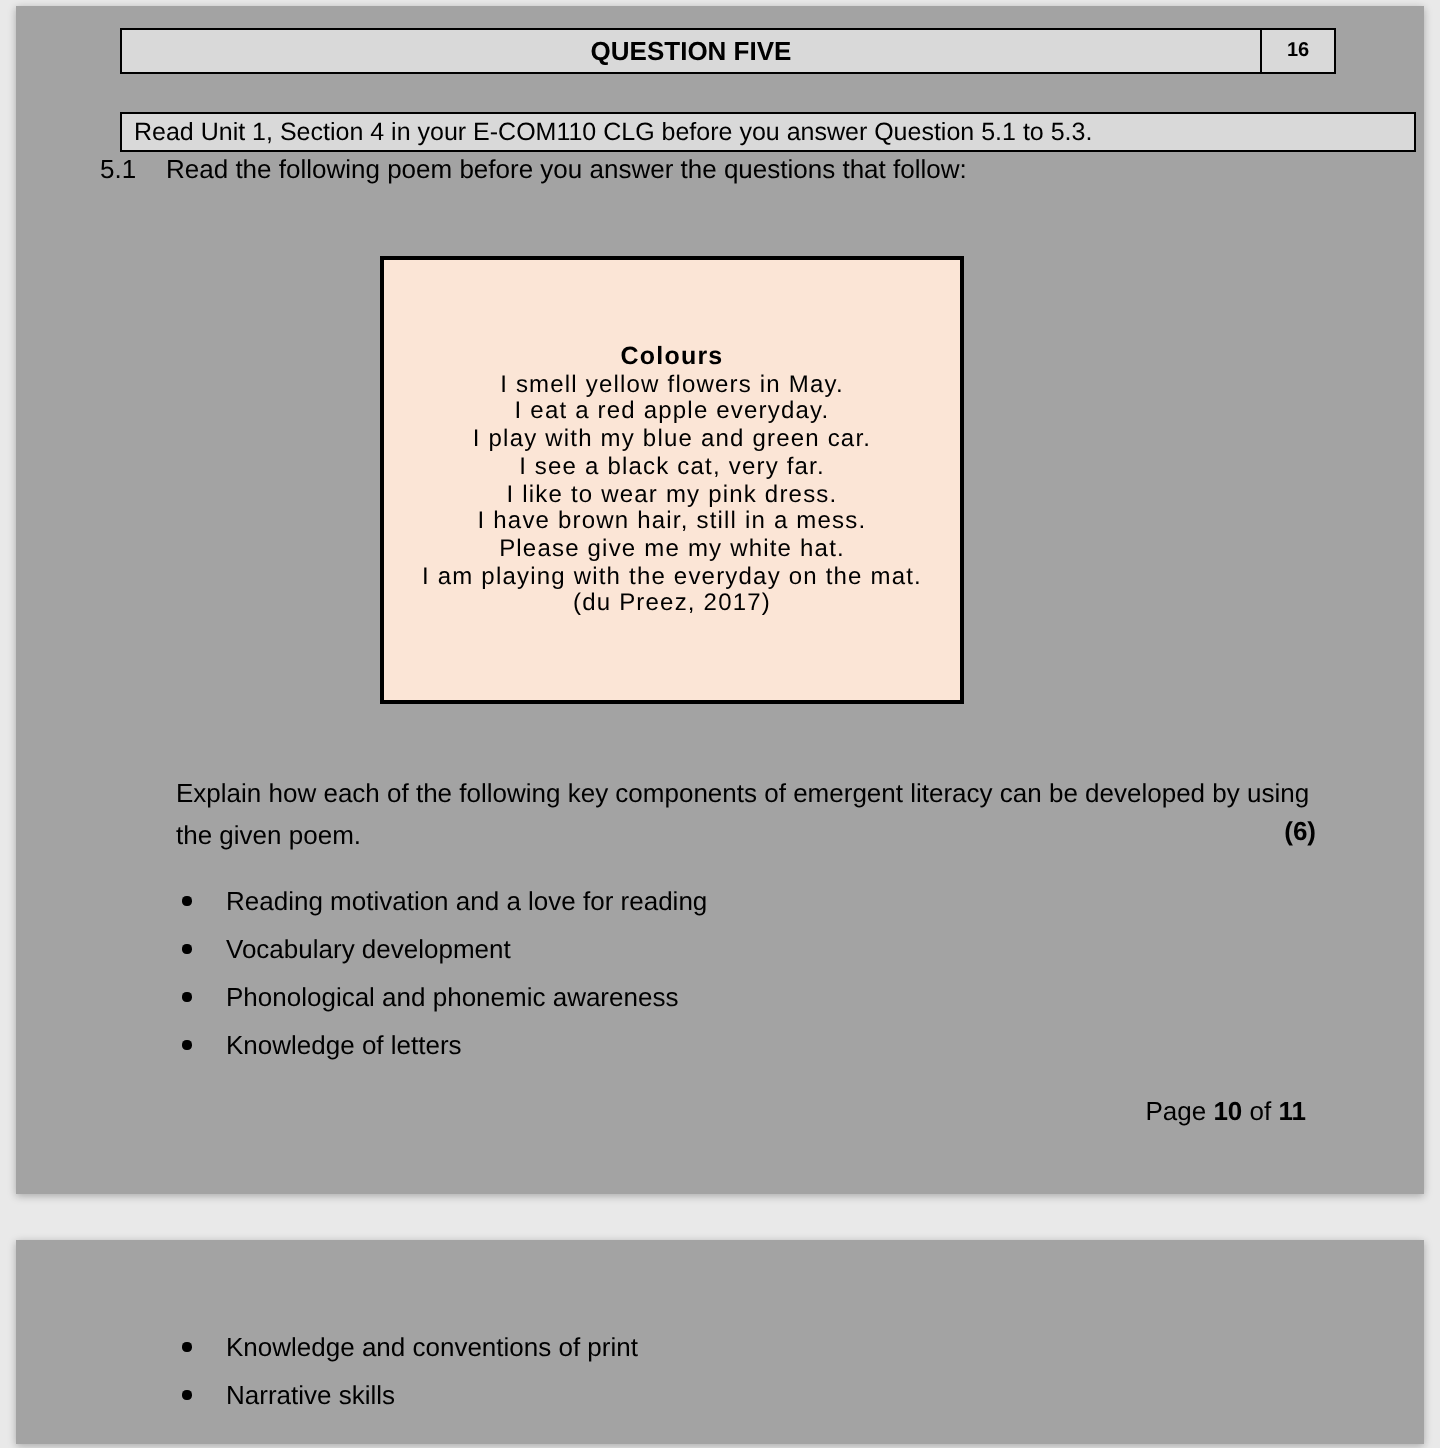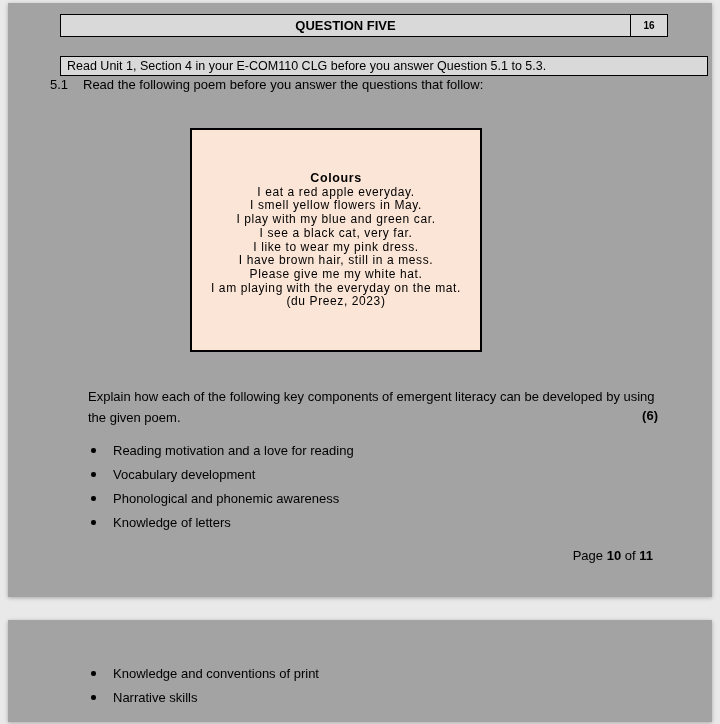--- a/index.html
+++ b/index.html
@@ -90,29 +90,29 @@
   <div class="instr">
     <span>Read Unit 1, Section 4 in your E-COM110 CLG before you answer Question 5.1 to 5.3.</span>
   </div>
 
   <div class="q51">
     <span class="qnum">5.1</span><span>Read the following poem before you answer the questions that follow:</span>
   </div>
 
   <div class="poem-box">
     <span class="poem-title">Colours</span>
+    <span class="poem-line">I smell yellow flowers in May.</span>
     <span class="poem-line">I eat a red apple everyday.</span>
-    <span class="poem-line">I smell yellow flowers in May.</span>
     <span class="poem-line">I play with my blue and green car.</span>
     <span class="poem-line">I see a black cat, very far.</span>
     <span class="poem-line">I like to wear my pink dress.</span>
     <span class="poem-line">I have brown hair, still in a mess.</span>
     <span class="poem-line">Please give me my white hat.</span>
     <span class="poem-line">I am playing with the everyday on the mat.</span>
-    <span class="poem-line">(du Preez, 2023)</span>
+    <span class="poem-line">(du Preez, 2017)</span>
   </div>
 
   <div class="task">
     <span>Explain how each of the following key components of emergent literacy can be developed by using the given poem.</span>
     <span class="task-marks">(6)</span>
   </div>
 
   <ul class="bullets" id="bullets-p1">
     <li><span class="dot"></span><span>Reading motivation and a love for reading</span></li>
     <li><span class="dot"></span><span>Vocabulary development</span></li>

